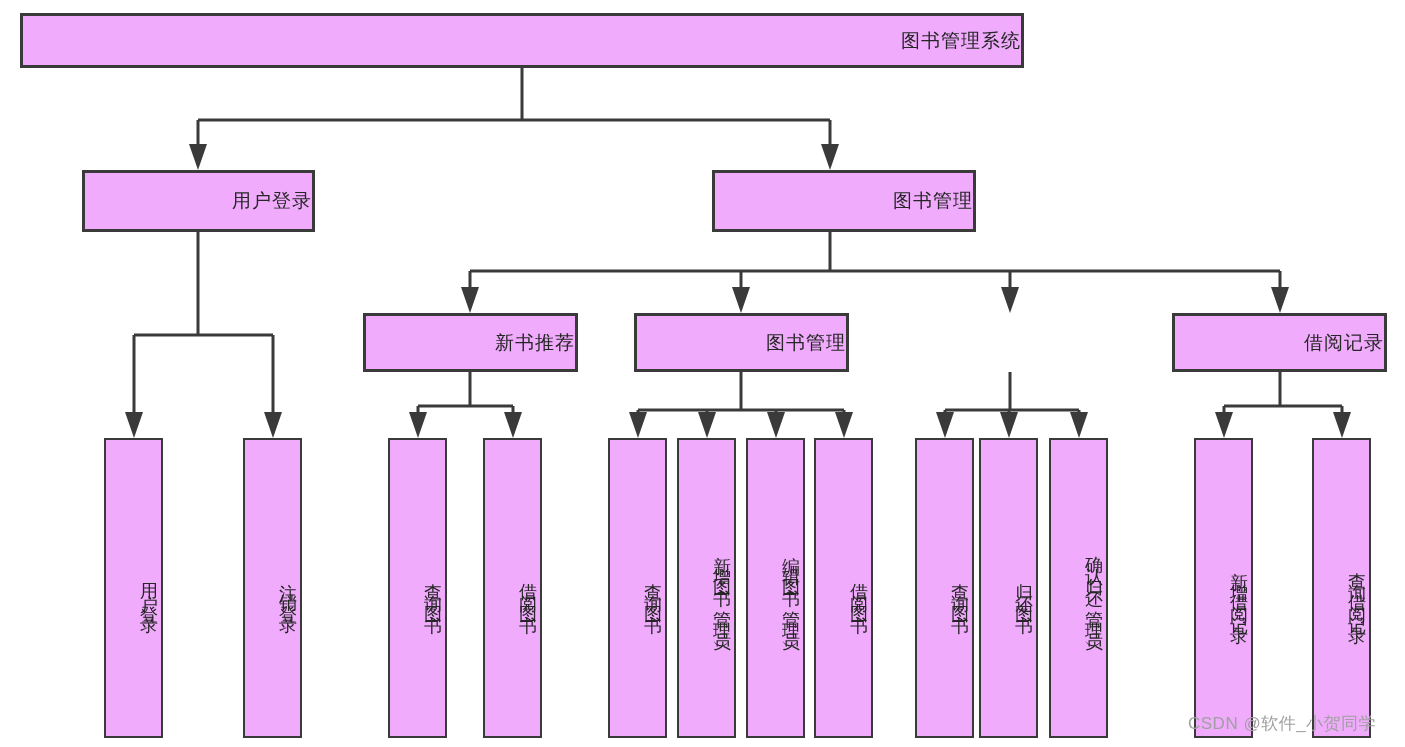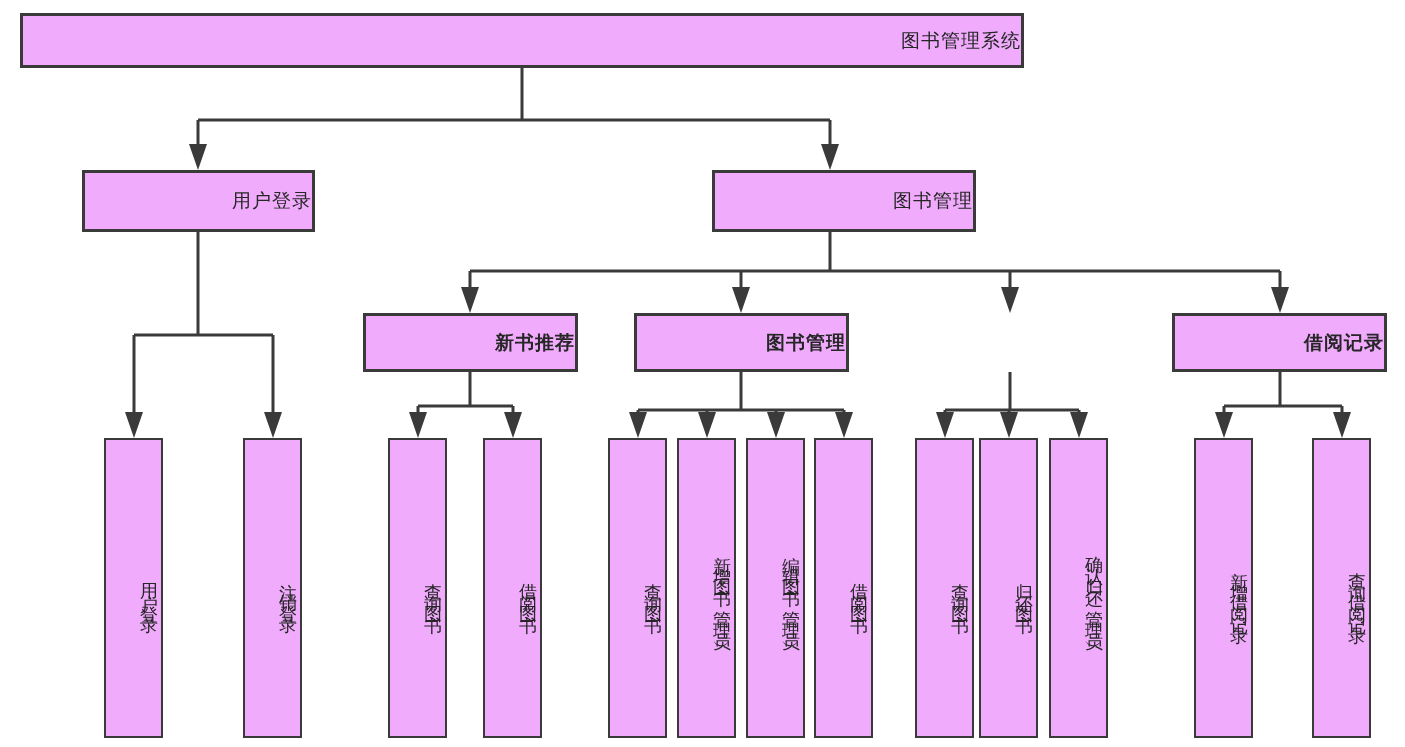--- a/index.html
+++ b/index.html
@@ -24,21 +24,21 @@
   .node{
     position:absolute;
     background:#f0abfc;
     border:3px solid var(--box-border);
     box-sizing:border-box;
     display:flex;align-items:center;justify-content:flex-end;
   }
   .node.h{font-size:19px;letter-spacing:1px;}
   .root{left:20px;top:13px;width:1004px;height:55px;}
   .lvl2{top:170px;height:62px;}
-  .lvl3{top:313px;width:215px;height:59px;font-weight:bold;}
+  .lvl3{top:313px;width:215px;height:59px;}
   .leaf{
     top:438px;width:59px;height:300px;
     border-width:2.5px;
   }
   .leaf .v{
     writing-mode:vertical-rl;
     text-orientation:mixed;
     font-size:18px;
     letter-spacing:11px;
     margin-top:6px;
@@ -145,14 +145,15 @@
     <span class="v">确认归还（管理员）</span>
   </div>
 
   <div class="node leaf" style="left:1194px">
     <span class="v">新增借阅记录</span>
   </div>
   <div class="node leaf" style="left:1312px">
     <span class="v">查询借阅记录</span>
   </div>
 
+  <div class="watermark">CSDN @软件_小贺同学</div>
 
 </div>
 
 </body></html>

